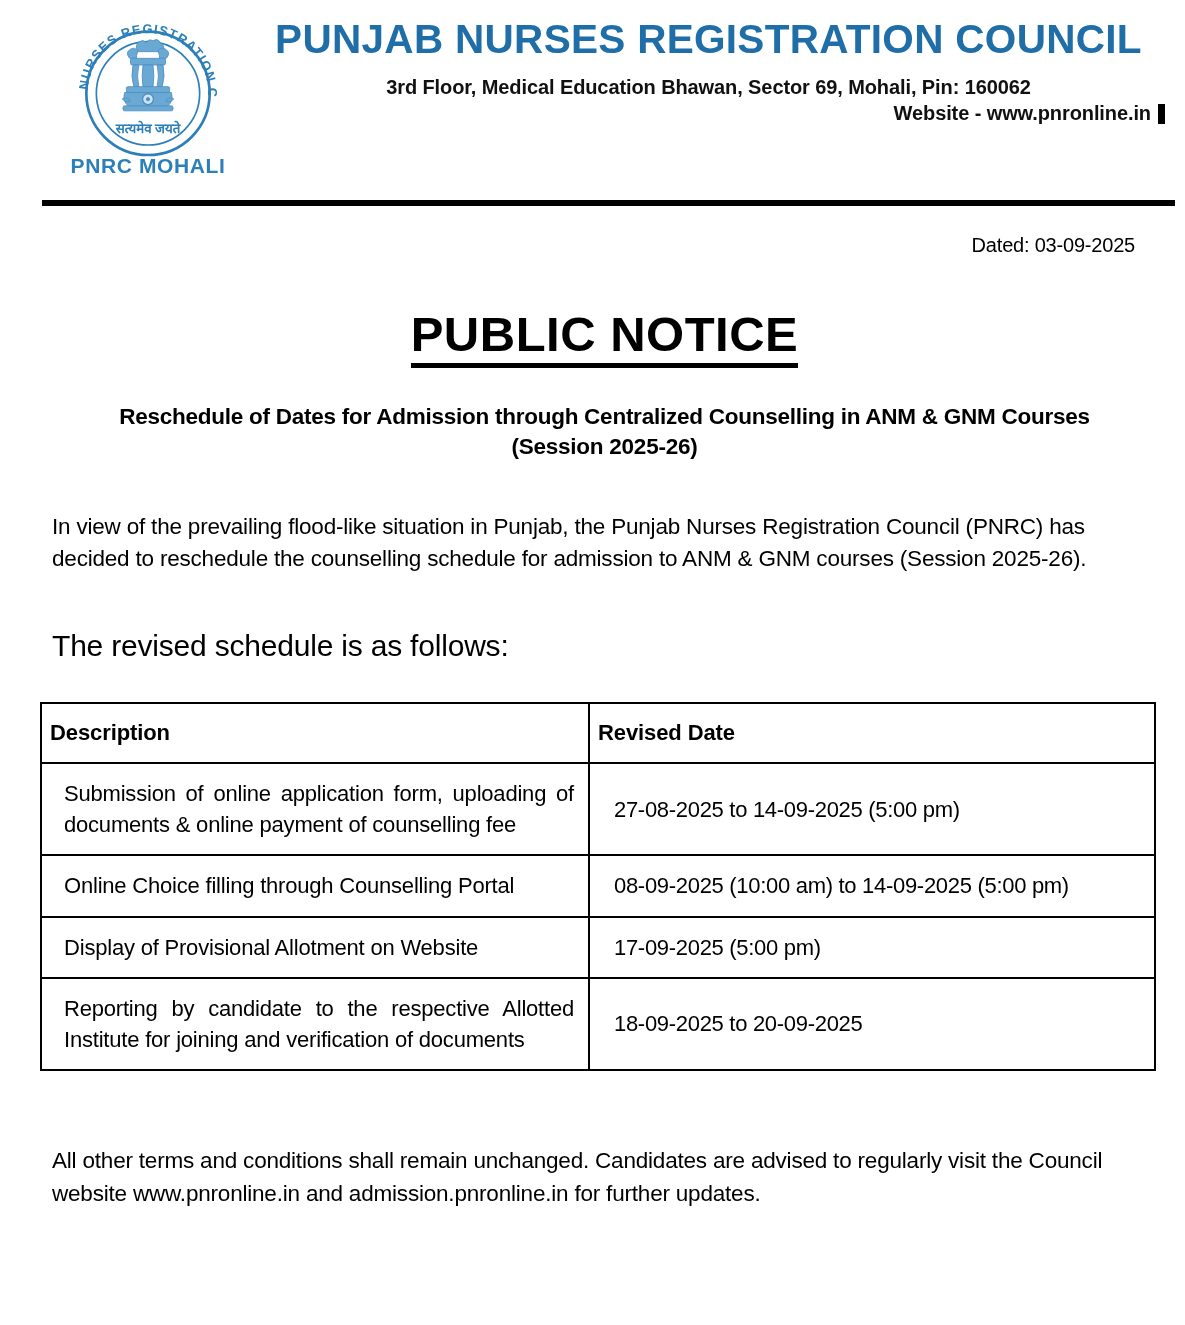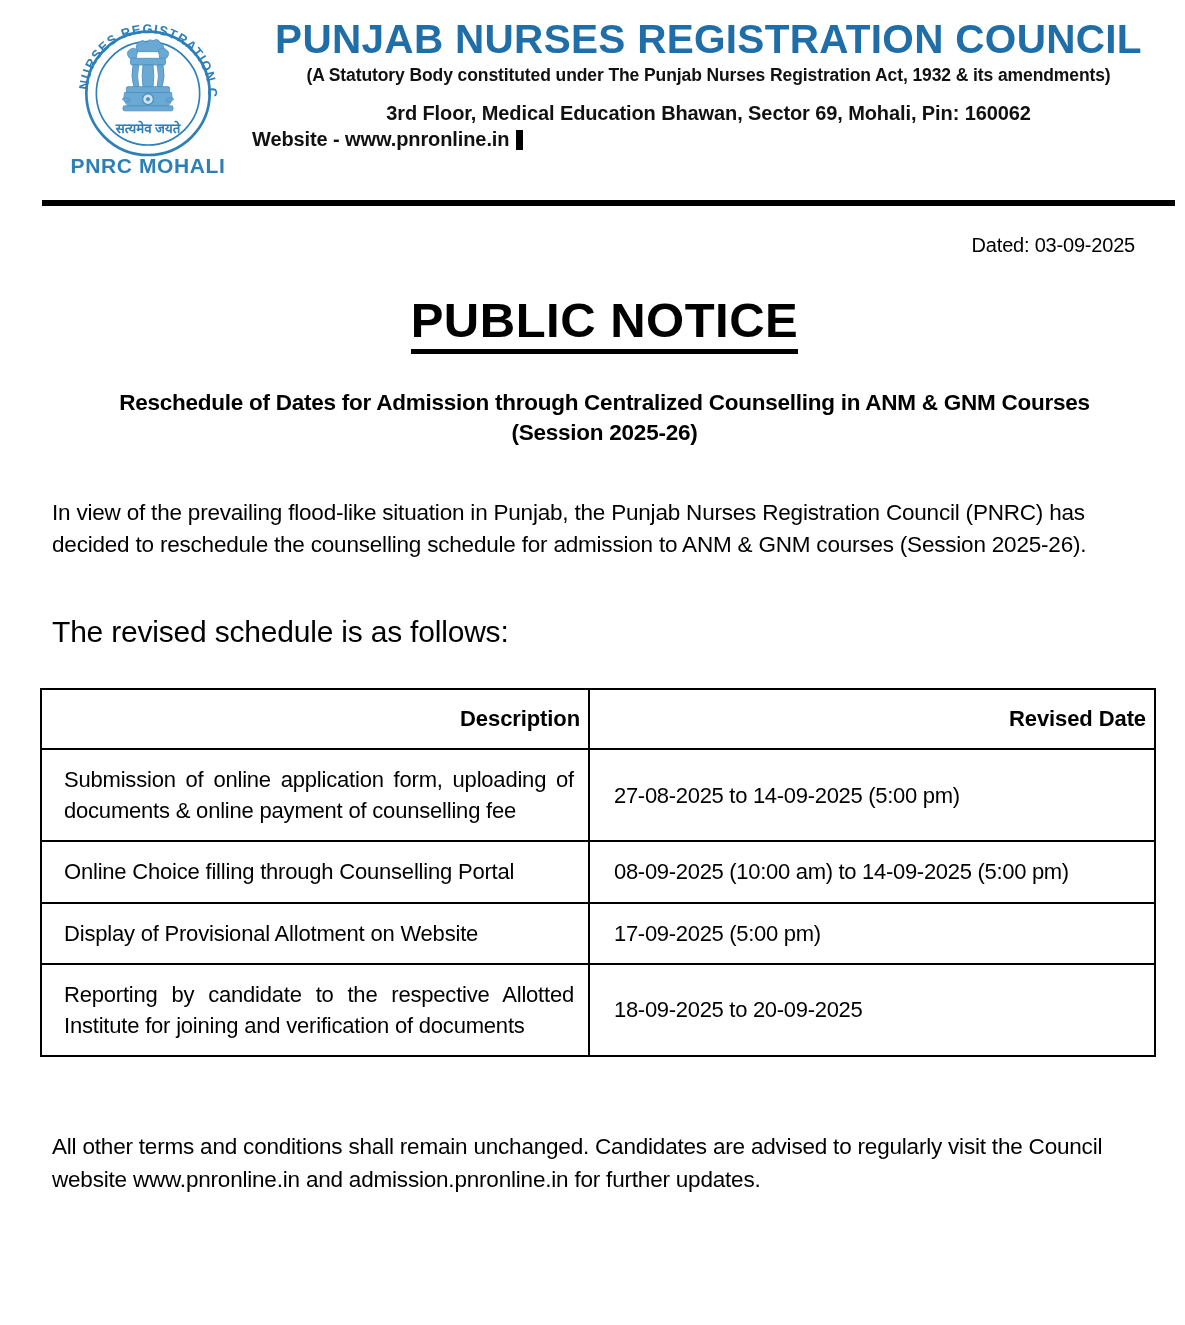--- a/index.html
+++ b/index.html
@@ -80,21 +80,21 @@
     white-space: nowrap;
   }
   .addr-line2 {
     font-size: 20px;
     font-weight: bold;
     color: #111111;
     margin-top: 3px;
     letter-spacing: -0.1px;
     white-space: nowrap;
     display: flex;
-    justify-content: flex-start;
+    justify-content: flex-end;
     align-items: center;
     gap: 7px;
   }
   .bar-sep {
     display: inline-block;
     width: 7px;
     height: 20px;
     background: #000000;
     vertical-align: middle;
   }
@@ -114,21 +114,21 @@
     text-align: right;
     font-size: 20px;
     font-weight: normal;
     margin-top: 28px;
     padding-right: 22px;
     letter-spacing: -0.2px;
   }
 
   .notice-title-wrap {
     text-align: center;
-    margin-top: 38px;
+    margin-top: 52px;
   }
   .notice-title {
     display: inline-block;
     font-size: 49px;
     font-weight: bold;
     letter-spacing: 0.5px;
     border-bottom: 5px solid #000000;
     padding-bottom: 2px;
     line-height: 1.06;
   }
@@ -165,21 +165,21 @@
     table-layout: fixed;
   }
   table.schedule th,
   table.schedule td {
     border: 2px solid #000000;
     vertical-align: middle;
   }
   table.schedule th {
     font-size: 22px;
     font-weight: bold;
-    text-align: right;
+    text-align: left;
     padding: 16px 8px;
     letter-spacing: -0.1px;
   }
   td.desc {
     font-size: 22px;
     text-align: justify;
     text-align-last: left;
     padding: 14px 14px 14px 22px;
     line-height: 1.42;
     letter-spacing: -0.2px;
@@ -236,21 +236,20 @@
           <path d="M122 107 q6 -3 9 0 q-4 4 -9 3 z"></path>
           <rect x="70" y="115" width="60" height="6" rx="2"></rect>
         </g>
         <text x="100" y="148" text-anchor="middle" font-family="'Liberation Serif', serif" font-size="16" font-weight="bold" fill="#2d7fb8">सत्यमेव जयते</text>
       </svg>
       <div class="pnrc-mohali">PNRC MOHALI</div>
     </div>
 
     <div class="head-text">
       <div class="org-name">PUNJAB NURSES REGISTRATION COUNCIL</div>
-      <div class="statutory">(A Statutory Body constituted under The Punjab Nurses Registration Act, 1932 &amp; its amendments)</div>
       <div class="addr-line">3rd Floor, Medical Education Bhawan, Sector 69, Mohali, Pin: 160062</div>
       <div class="addr-line2">
         <span>Website - www.pnronline.in</span>
         <span class="bar-sep"></span>
       </div>
     </div>
   </div>
 
   <div class="rule"></div>
 

